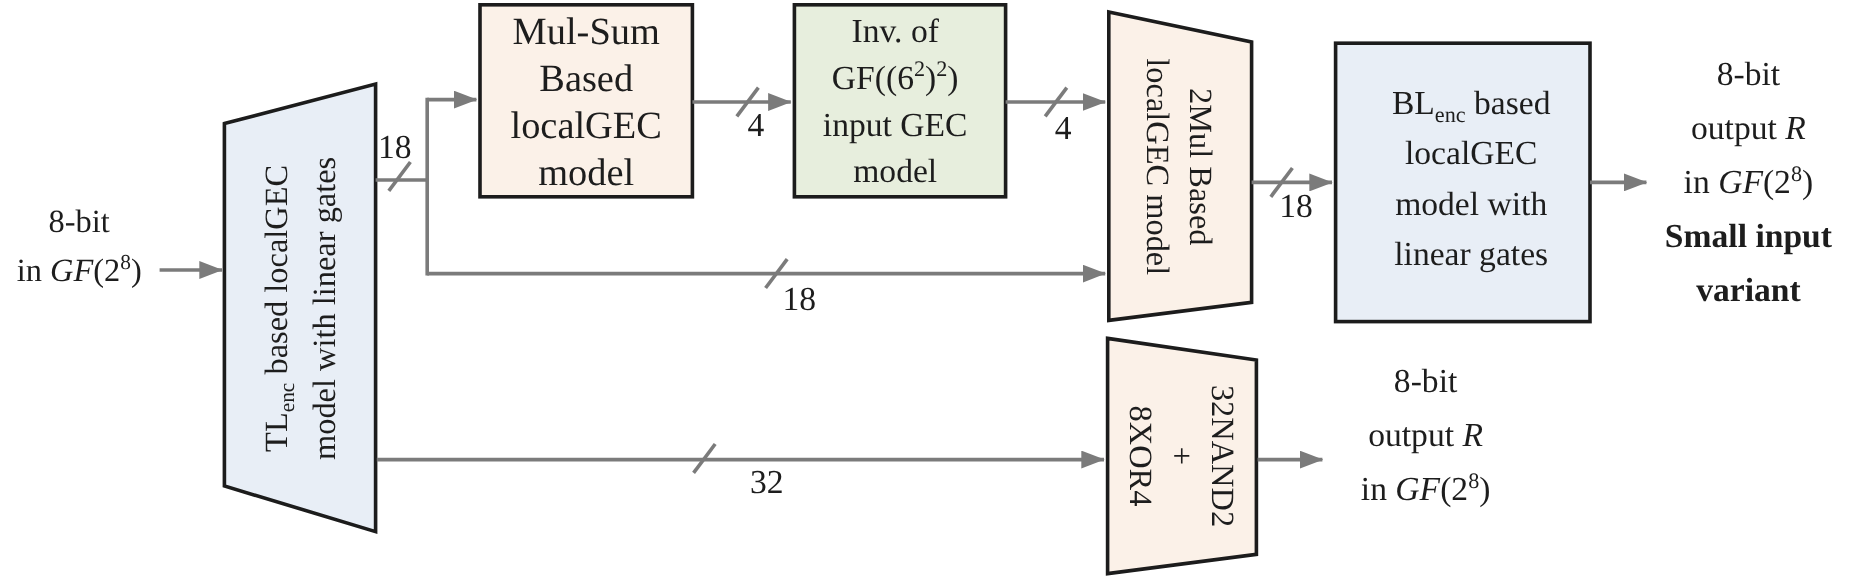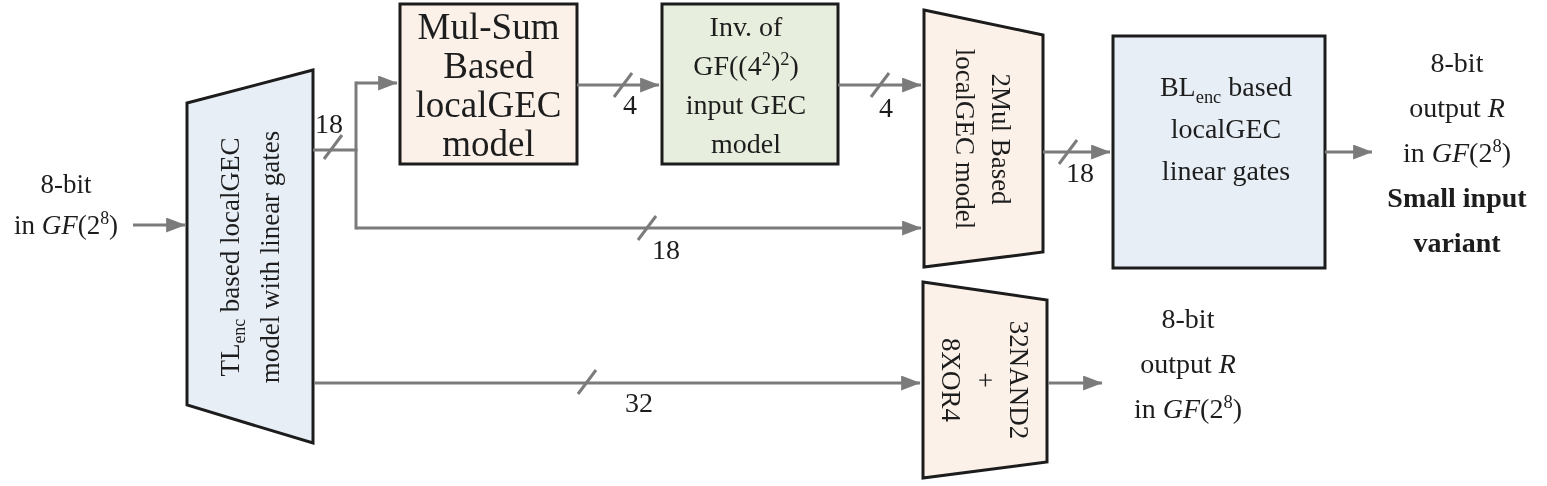--- a/index.html
+++ b/index.html
@@ -68,42 +68,43 @@
   <div class="abs lbl stack" style="left:0px;top:164px;width:132px;font-size:27px;line-height:41px;">
     <div class="ln"><span>8-bit</span></div>
     <div class="ln"><span>in </span><span style="font-style: italic;">GF</span><span>(2</span><sup>8</sup><span>)</span></div>
   </div>
 
   <div class="abs lbl stack rotm90" style="left:80px;top:217px;width:340px;height:80px;font-size:27px;line-height:40px;">
     <div class="ln"><span>TL</span><sub>enc</sub><span> based localGEC</span></div>
     <div class="ln"><span>model with linear gates</span></div>
   </div>
 
-  <div class="abs lbl stack" style="left:400px;top:7px;width:177px;font-size:37px;line-height:39px;">
+  <div class="abs lbl stack" style="left:400px;top:7px;width:177px;font-size:32px;line-height:39px;">
     <div class="ln"><span>Mul-Sum</span></div>
     <div class="ln"><span>Based</span></div>
     <div class="ln"><span>localGEC</span></div>
     <div class="ln"><span>model</span></div>
   </div>
 
   <div class="abs lbl stack" style="left:662px;top:7px;width:168px;font-size:28px;line-height:39px;">
     <div class="ln"><span>Inv. of</span></div>
-    <div class="ln"><span>GF((4</span><sup>2</sup><span>)</span><sup>2</sup><span>)</span></div>
+    <div class="ln"><span>GF((6</span><sup>2</sup><span>)</span><sup>2</sup><span>)</span></div>
     <div class="ln"><span>input GEC</span></div>
     <div class="ln"><span>model</span></div>
   </div>
 
   <div class="abs lbl stack rot90" style="left:858px;top:103px;width:250px;height:72px;font-size:27px;line-height:36px;">
     <div class="ln"><span>2Mul Based</span></div>
     <div class="ln"><span>localGEC model</span></div>
   </div>
 
   <div class="abs lbl stack" style="left:1113px;top:66px;width:226px;font-size:28px;line-height:42px;">
     <div class="ln"><span>BL</span><sub>enc</sub><span> based</span></div>
     <div class="ln"><span>localGEC</span></div>
+    <div class="ln"><span>model with</span></div>
     <div class="ln"><span>linear gates</span></div>
   </div>
 
   <div class="abs lbl stack rot90" style="left:890px;top:329px;width:190px;height:102px;font-size:27px;line-height:34px;">
     <div class="ln"><span>32NAND2</span></div>
     <div class="ln"><span>+</span></div>
     <div class="ln"><span>8XOR4</span></div>
   </div>
 
   <div class="abs lbl stack" style="left:1357px;top:40px;width:200px;font-size:28px;line-height:45px;">

